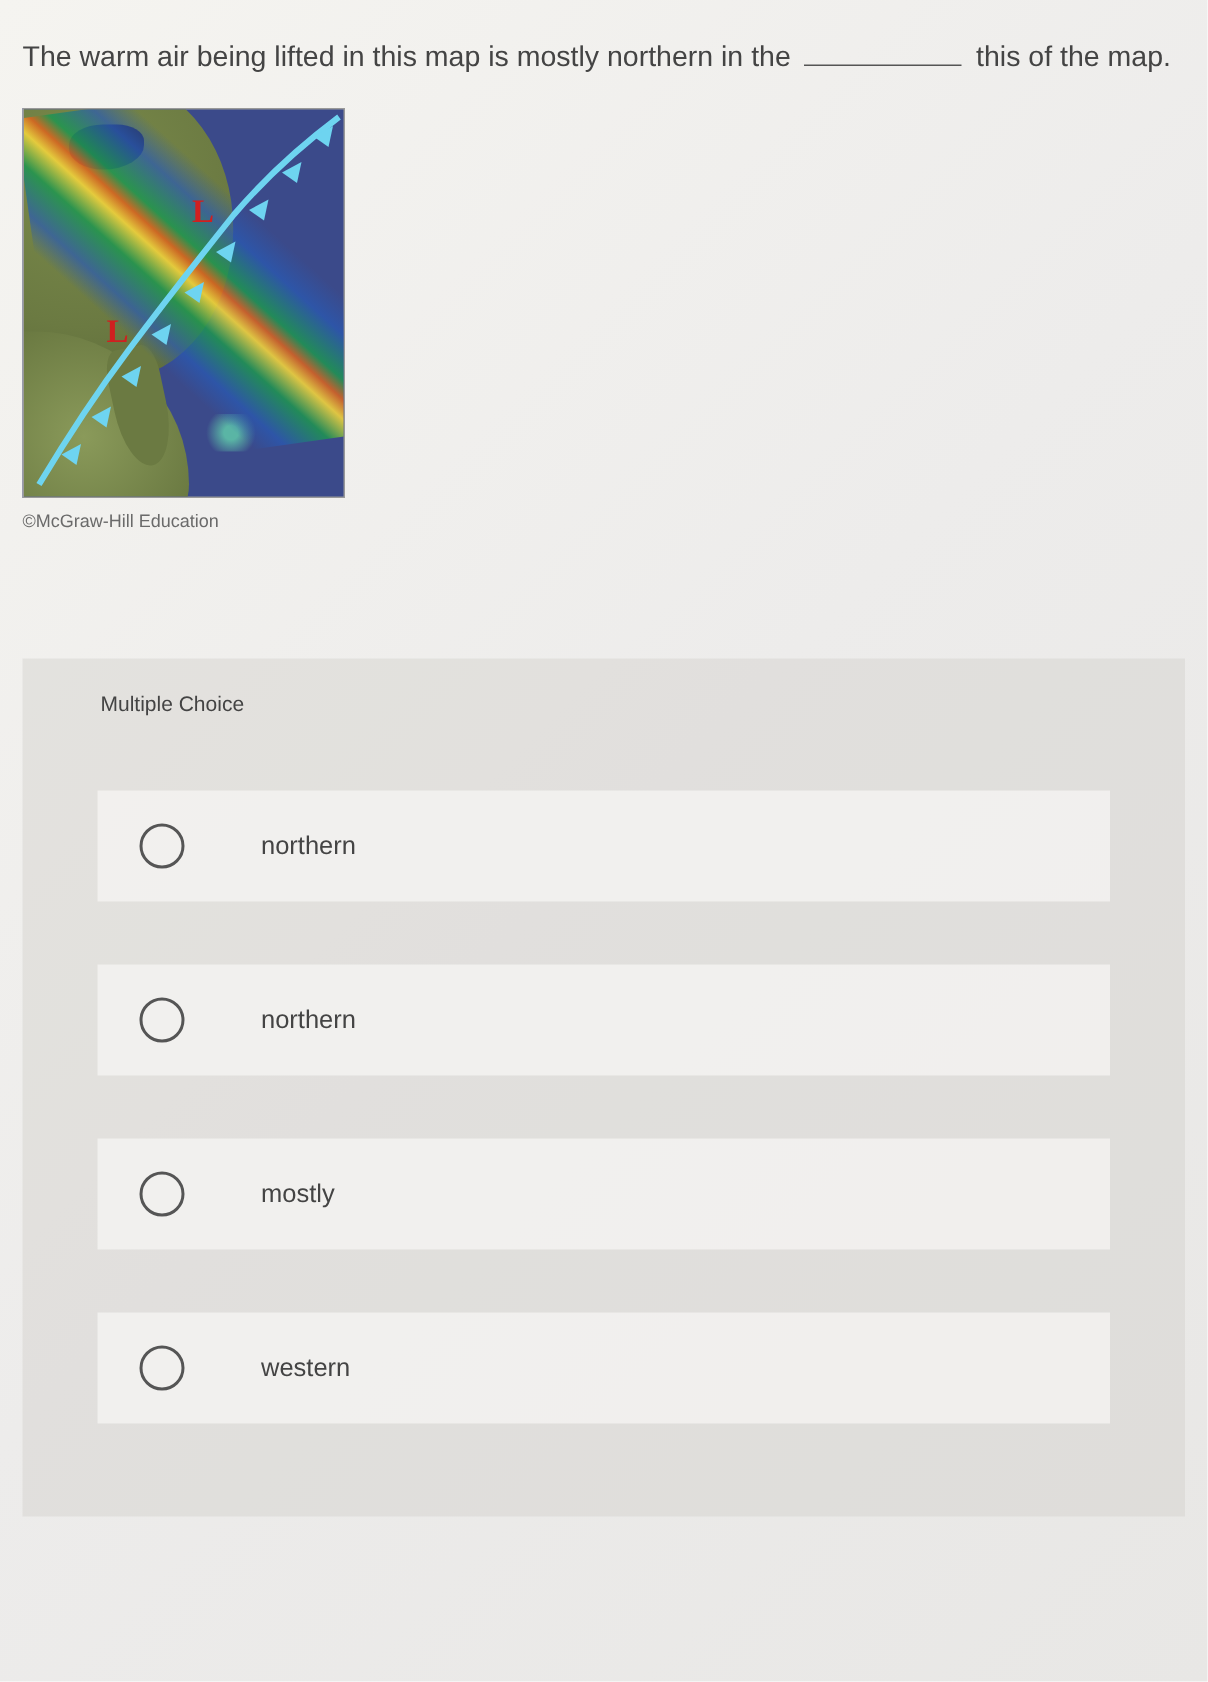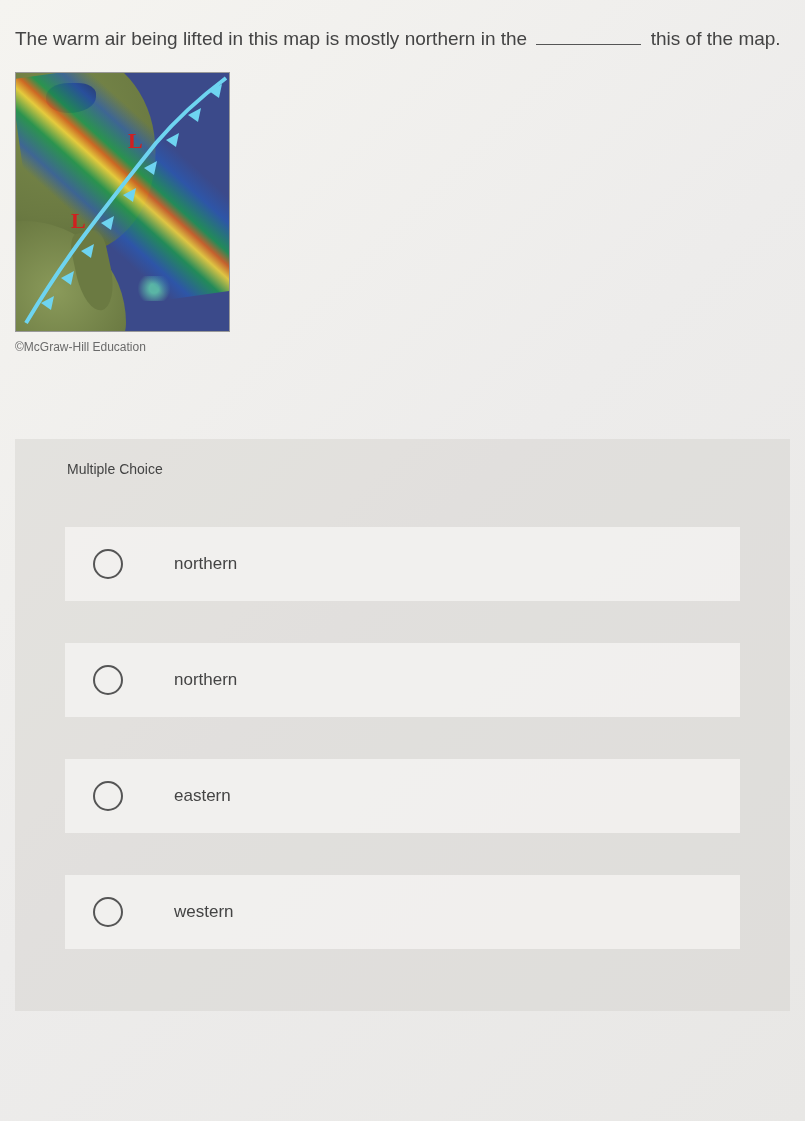--- a/index.html
+++ b/index.html
@@ -182,20 +182,20 @@
     <span class="choice-label">northern</span>
   </div>
 
   <div class="choice-row">
     <div class="radio-circle"></div>
     <span class="choice-label">northern</span>
   </div>
 
   <div class="choice-row">
     <div class="radio-circle"></div>
-    <span class="choice-label">eastern</span>
+    <span class="choice-label">mostly</span>
   </div>
 
   <div class="choice-row">
     <div class="radio-circle"></div>
     <span class="choice-label">western</span>
   </div>
 </div>
 
 </body></html>

